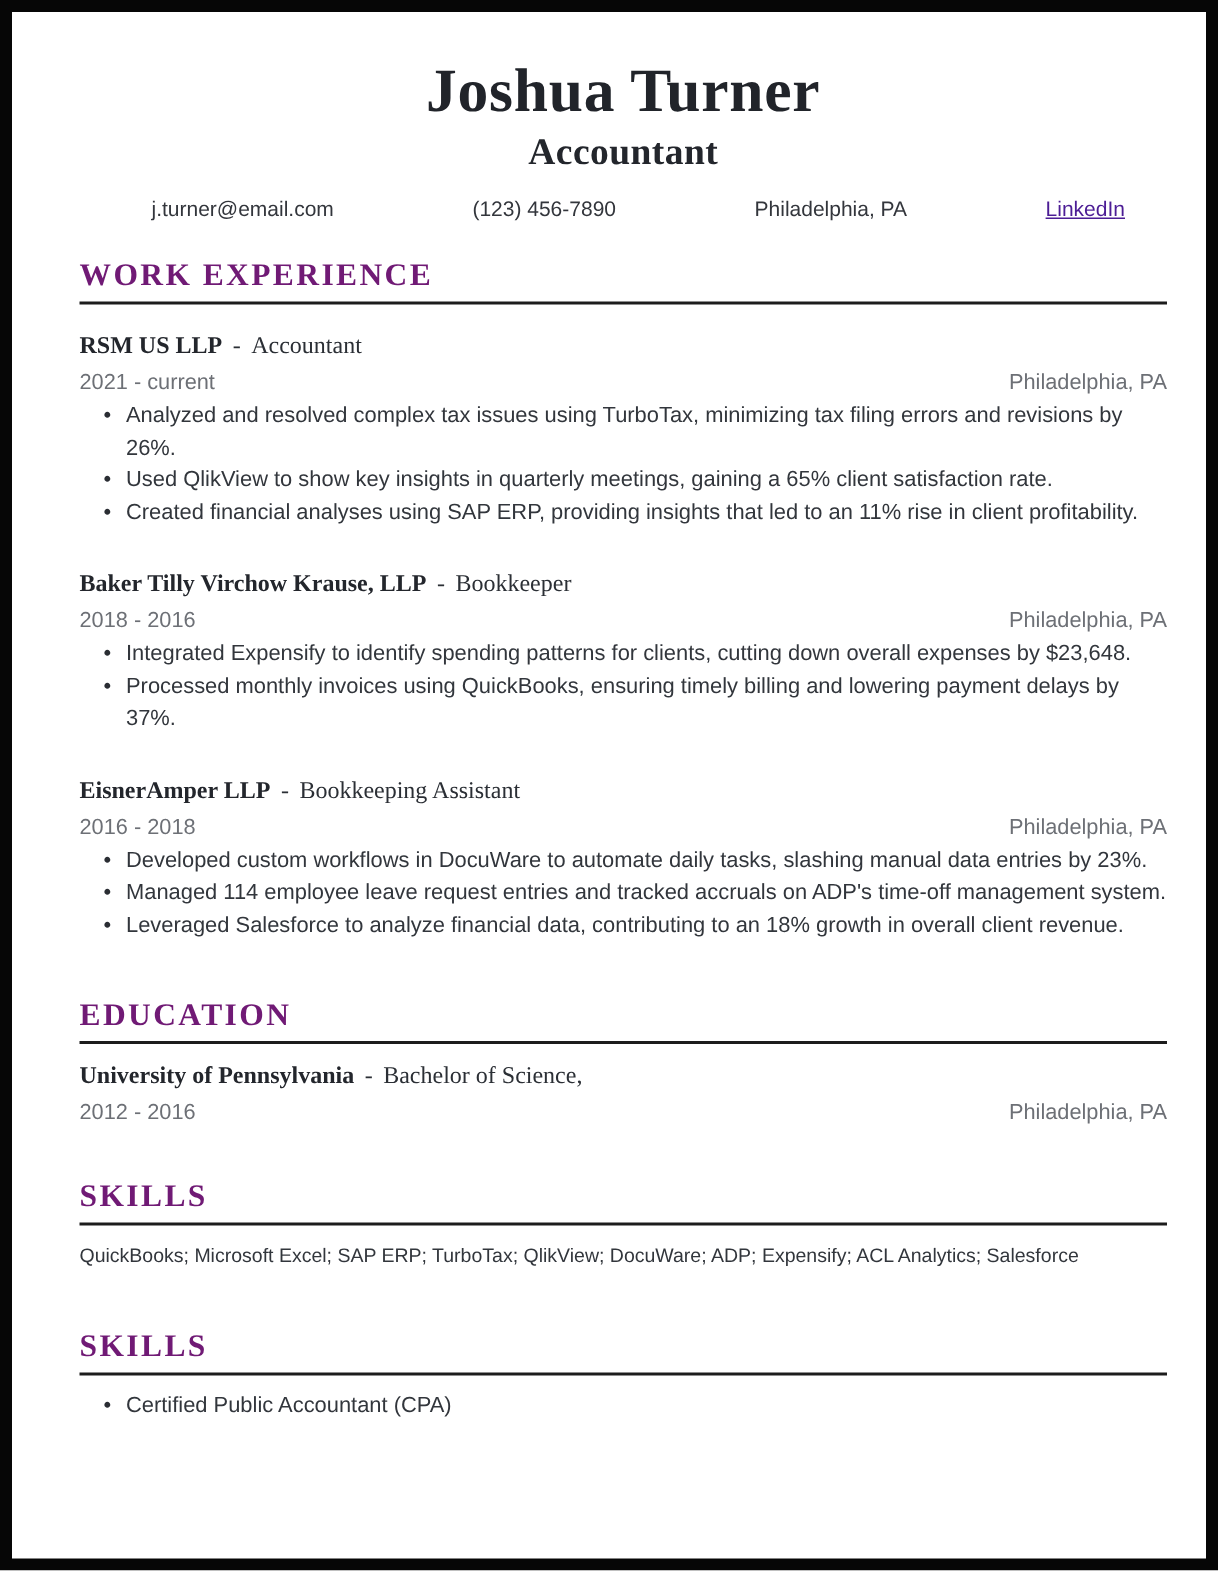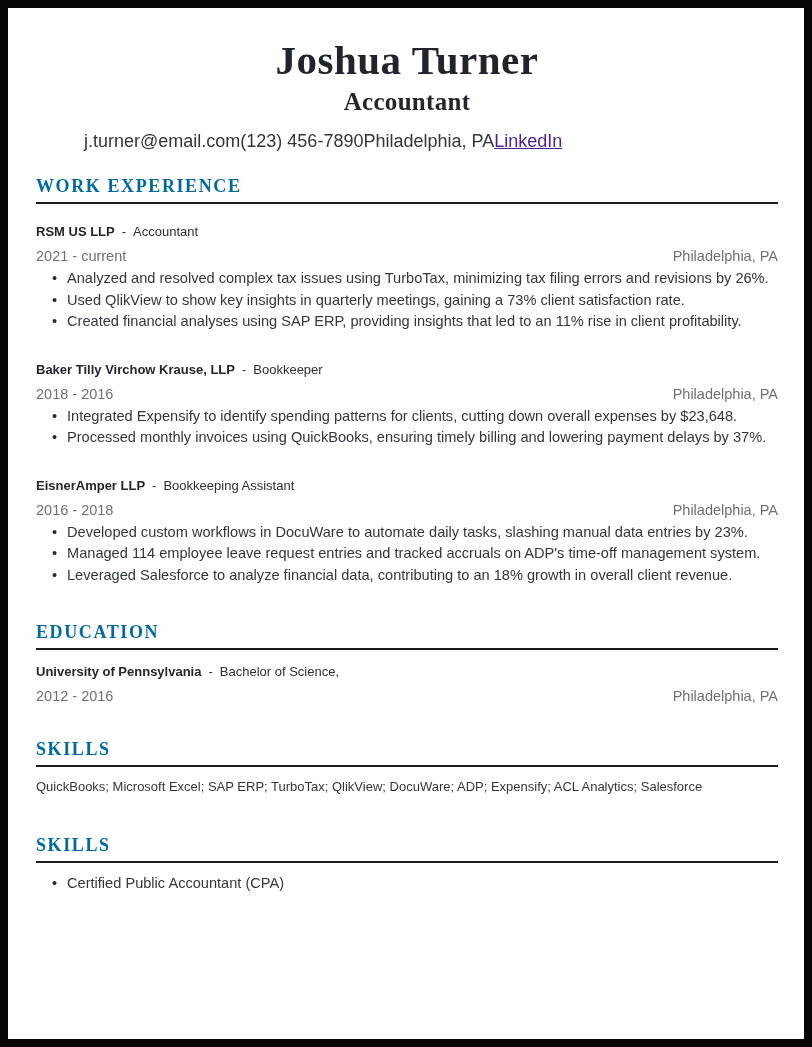--- a/index.html
+++ b/index.html
@@ -8,21 +8,21 @@
     width: 812px;
     height: 1047px;
     font-family: "Liberation Sans", sans-serif;
     color: #31353b;
   }
   .page {
     width: 812px;
     height: 1047px;
     border: 8px solid #060606;
     background: #ffffff;
-    padding: 22px 26px 20px 28px;
+    padding: 22px 26px 20px 45px;
     overflow: hidden;
   }
   
   .resume-header { text-align: center; }
   .name {
     font-family: "Liberation Serif", serif;
     font-weight: 700;
     font-size: 41px;
     line-height: 46px;
     color: #21242a;
@@ -33,52 +33,52 @@
     font-family: "Liberation Serif", serif;
     font-weight: 700;
     font-size: 25px;
     line-height: 30px;
     color: #23262c;
     margin-top: 4px;
     letter-spacing: 0.3px;
   }
   .contact-row {
     display: flex;
-    justify-content: flex-start;
+    justify-content: space-between;
     align-items: center;
     margin: 14px 28px 0 48px;
-    font-size: 18px;
+    font-size: 14px;
     color: #33363c;
   }
   .contact-item { white-space: nowrap; }
   .contact-link {
     color: #4c1d95;
     text-decoration: underline;
     cursor: pointer;
   }
   
   .section { margin-top: 26px; }
   .section-heading {
     font-family: "Liberation Serif", serif;
     font-weight: 700;
-    font-size: 18px;
+    font-size: 21px;
     letter-spacing: 1.6px;
-    color: #0369a1;
+    color: #701a75;
   }
   .section-rule {
     border: none;
     border-top: 2.5px solid #1c1c1c;
     margin-top: 5px;
   }
   
   .entry { margin-top: 15px; }
   .entry + .entry { margin-top: 24px; }
   .entry-title-line {
-    font-family: Liberation Sans, sans-serif;
-    font-size: 13px;
+    font-family: Liberation Serif, serif;
+    font-size: 16px;
     line-height: 25px;
     color: #23262c;
   }
   .entry-company { font-weight: 700; }
   .entry-sep { margin: 0 7px; color: #2b2f35; }
   .entry-role { font-weight: 400; color: #2b2f35; }
   .entry-meta {
     display: flex;
     justify-content: space-between;
     margin-top: 4px;
@@ -137,21 +137,21 @@
     <article class="entry">
       <div class="entry-title-line">
         <span class="entry-company">RSM US LLP</span><span class="entry-sep">-</span><span class="entry-role">Accountant</span>
       </div>
       <div class="entry-meta">
         <span>2021 - current</span>
         <span>Philadelphia, PA</span>
       </div>
       <ul class="bullets">
         <li>Analyzed and resolved complex tax issues using TurboTax, minimizing tax filing errors and revisions by 26%.</li>
-        <li>Used QlikView to show key insights in quarterly meetings, gaining a 73% client satisfaction rate.</li>
+        <li>Used QlikView to show key insights in quarterly meetings, gaining a 65% client satisfaction rate.</li>
         <li>Created financial analyses using SAP ERP, providing insights that led to an 11% rise in client profitability.</li>
       </ul>
     </article>
 
     <article class="entry">
       <div class="entry-title-line">
         <span class="entry-company">Baker Tilly Virchow Krause, LLP</span><span class="entry-sep">-</span><span class="entry-role">Bookkeeper</span>
       </div>
       <div class="entry-meta">
         <span>2018 - 2016</span>

